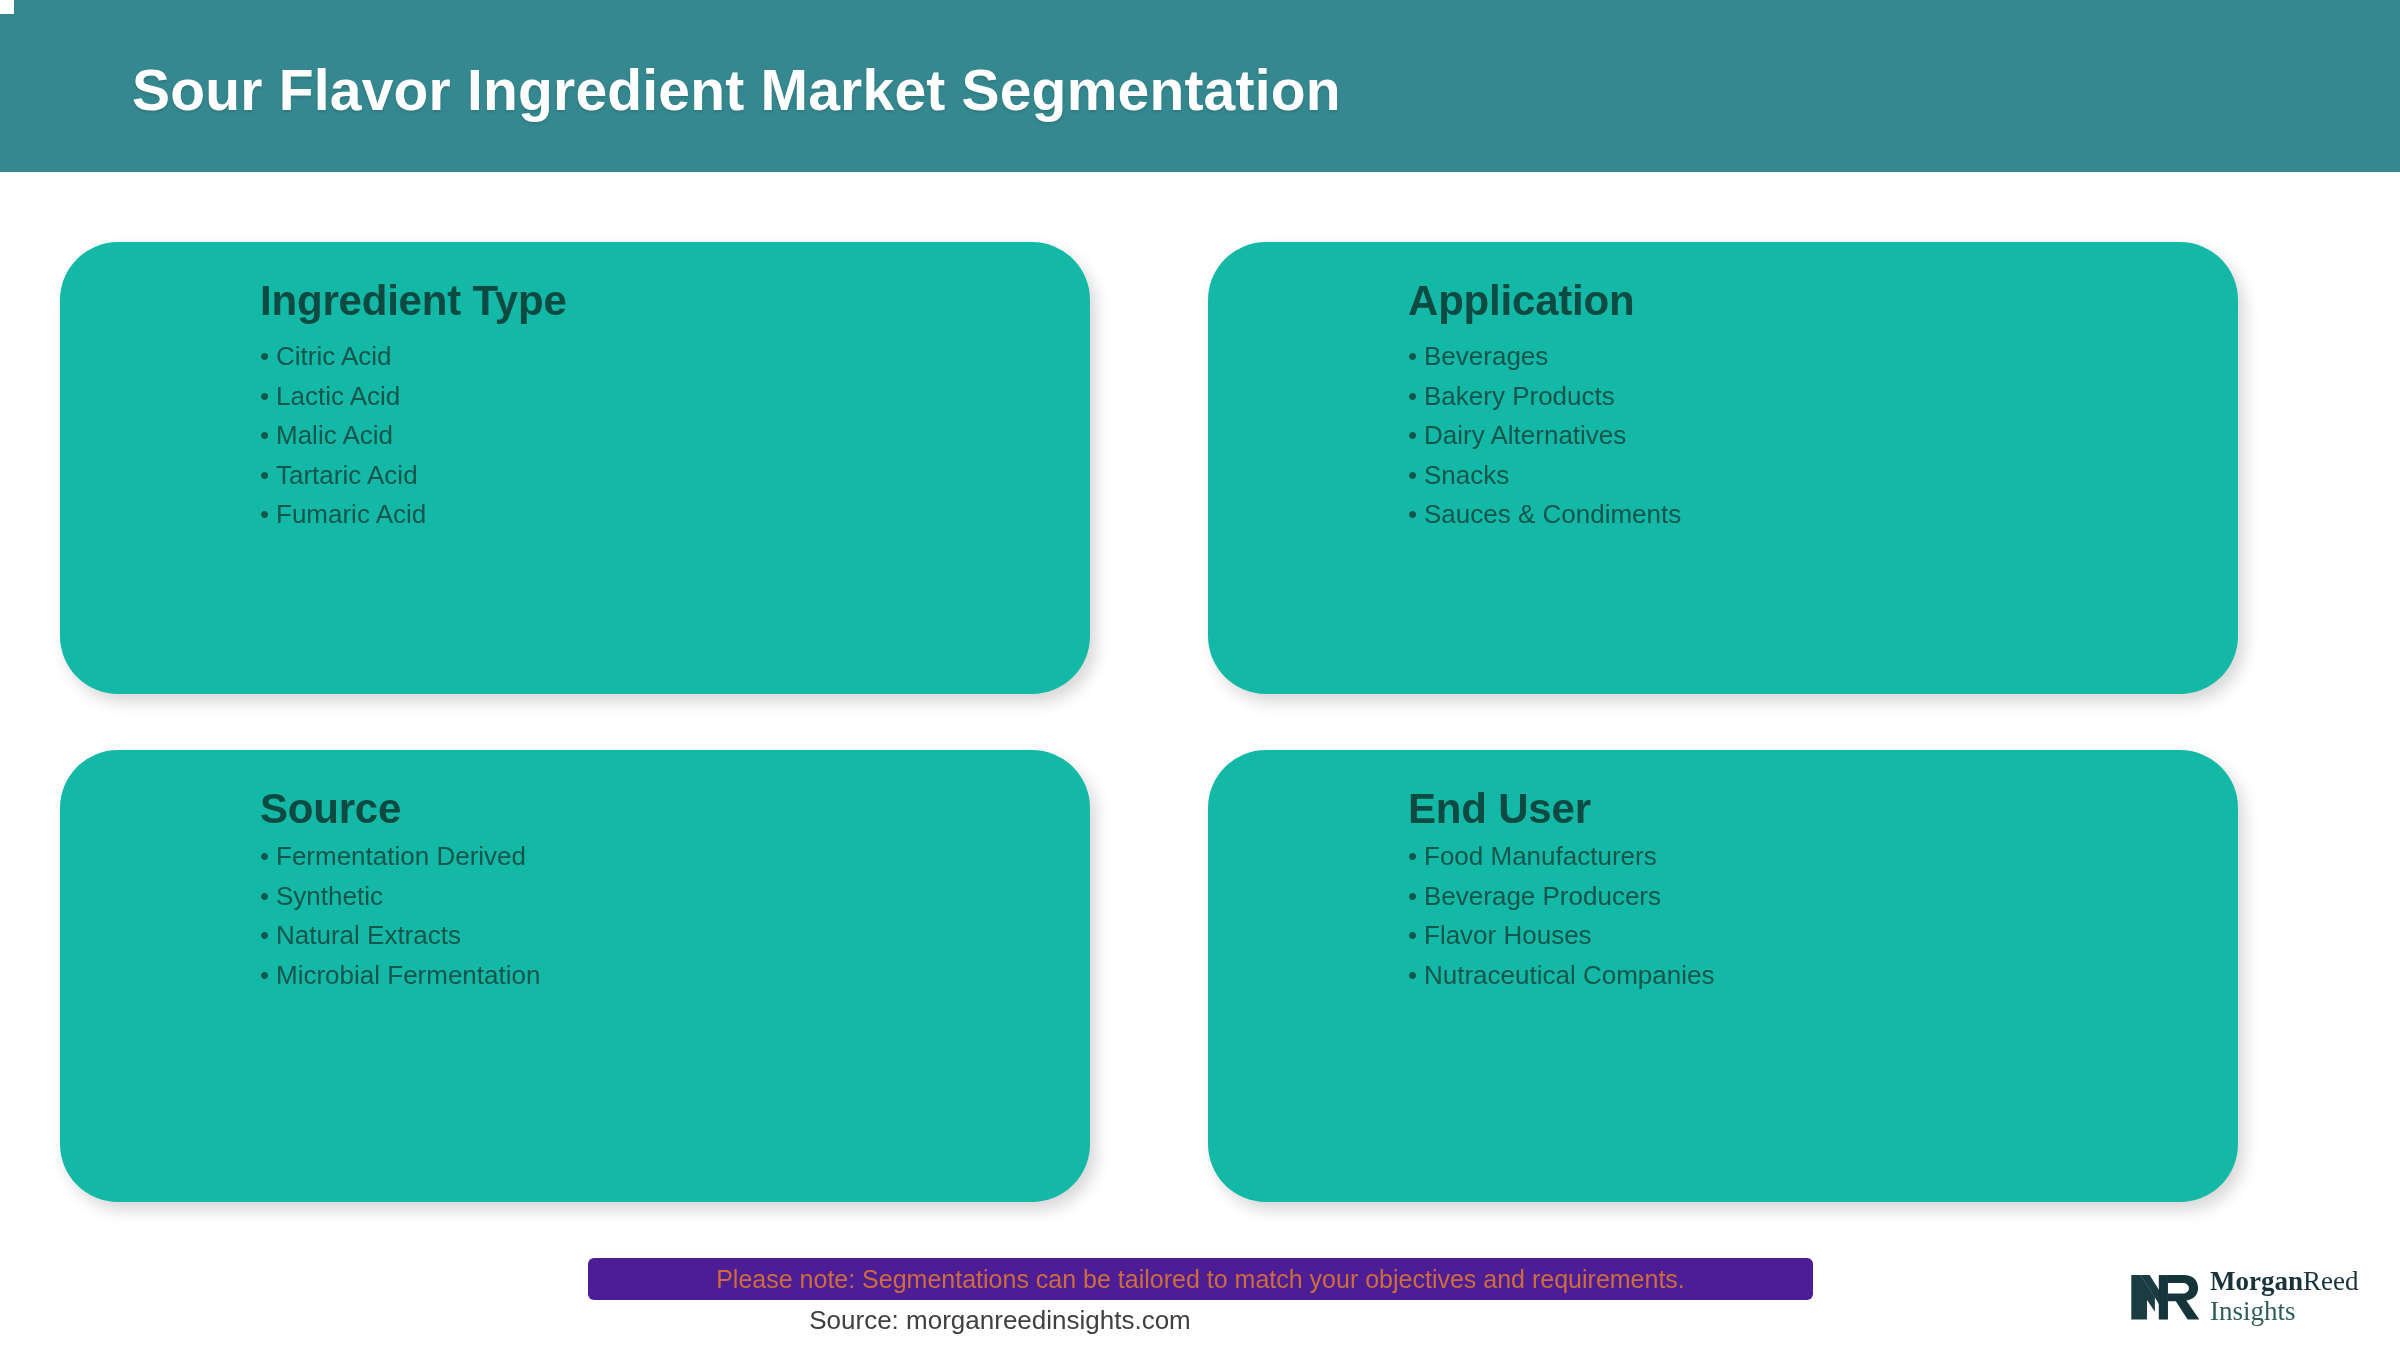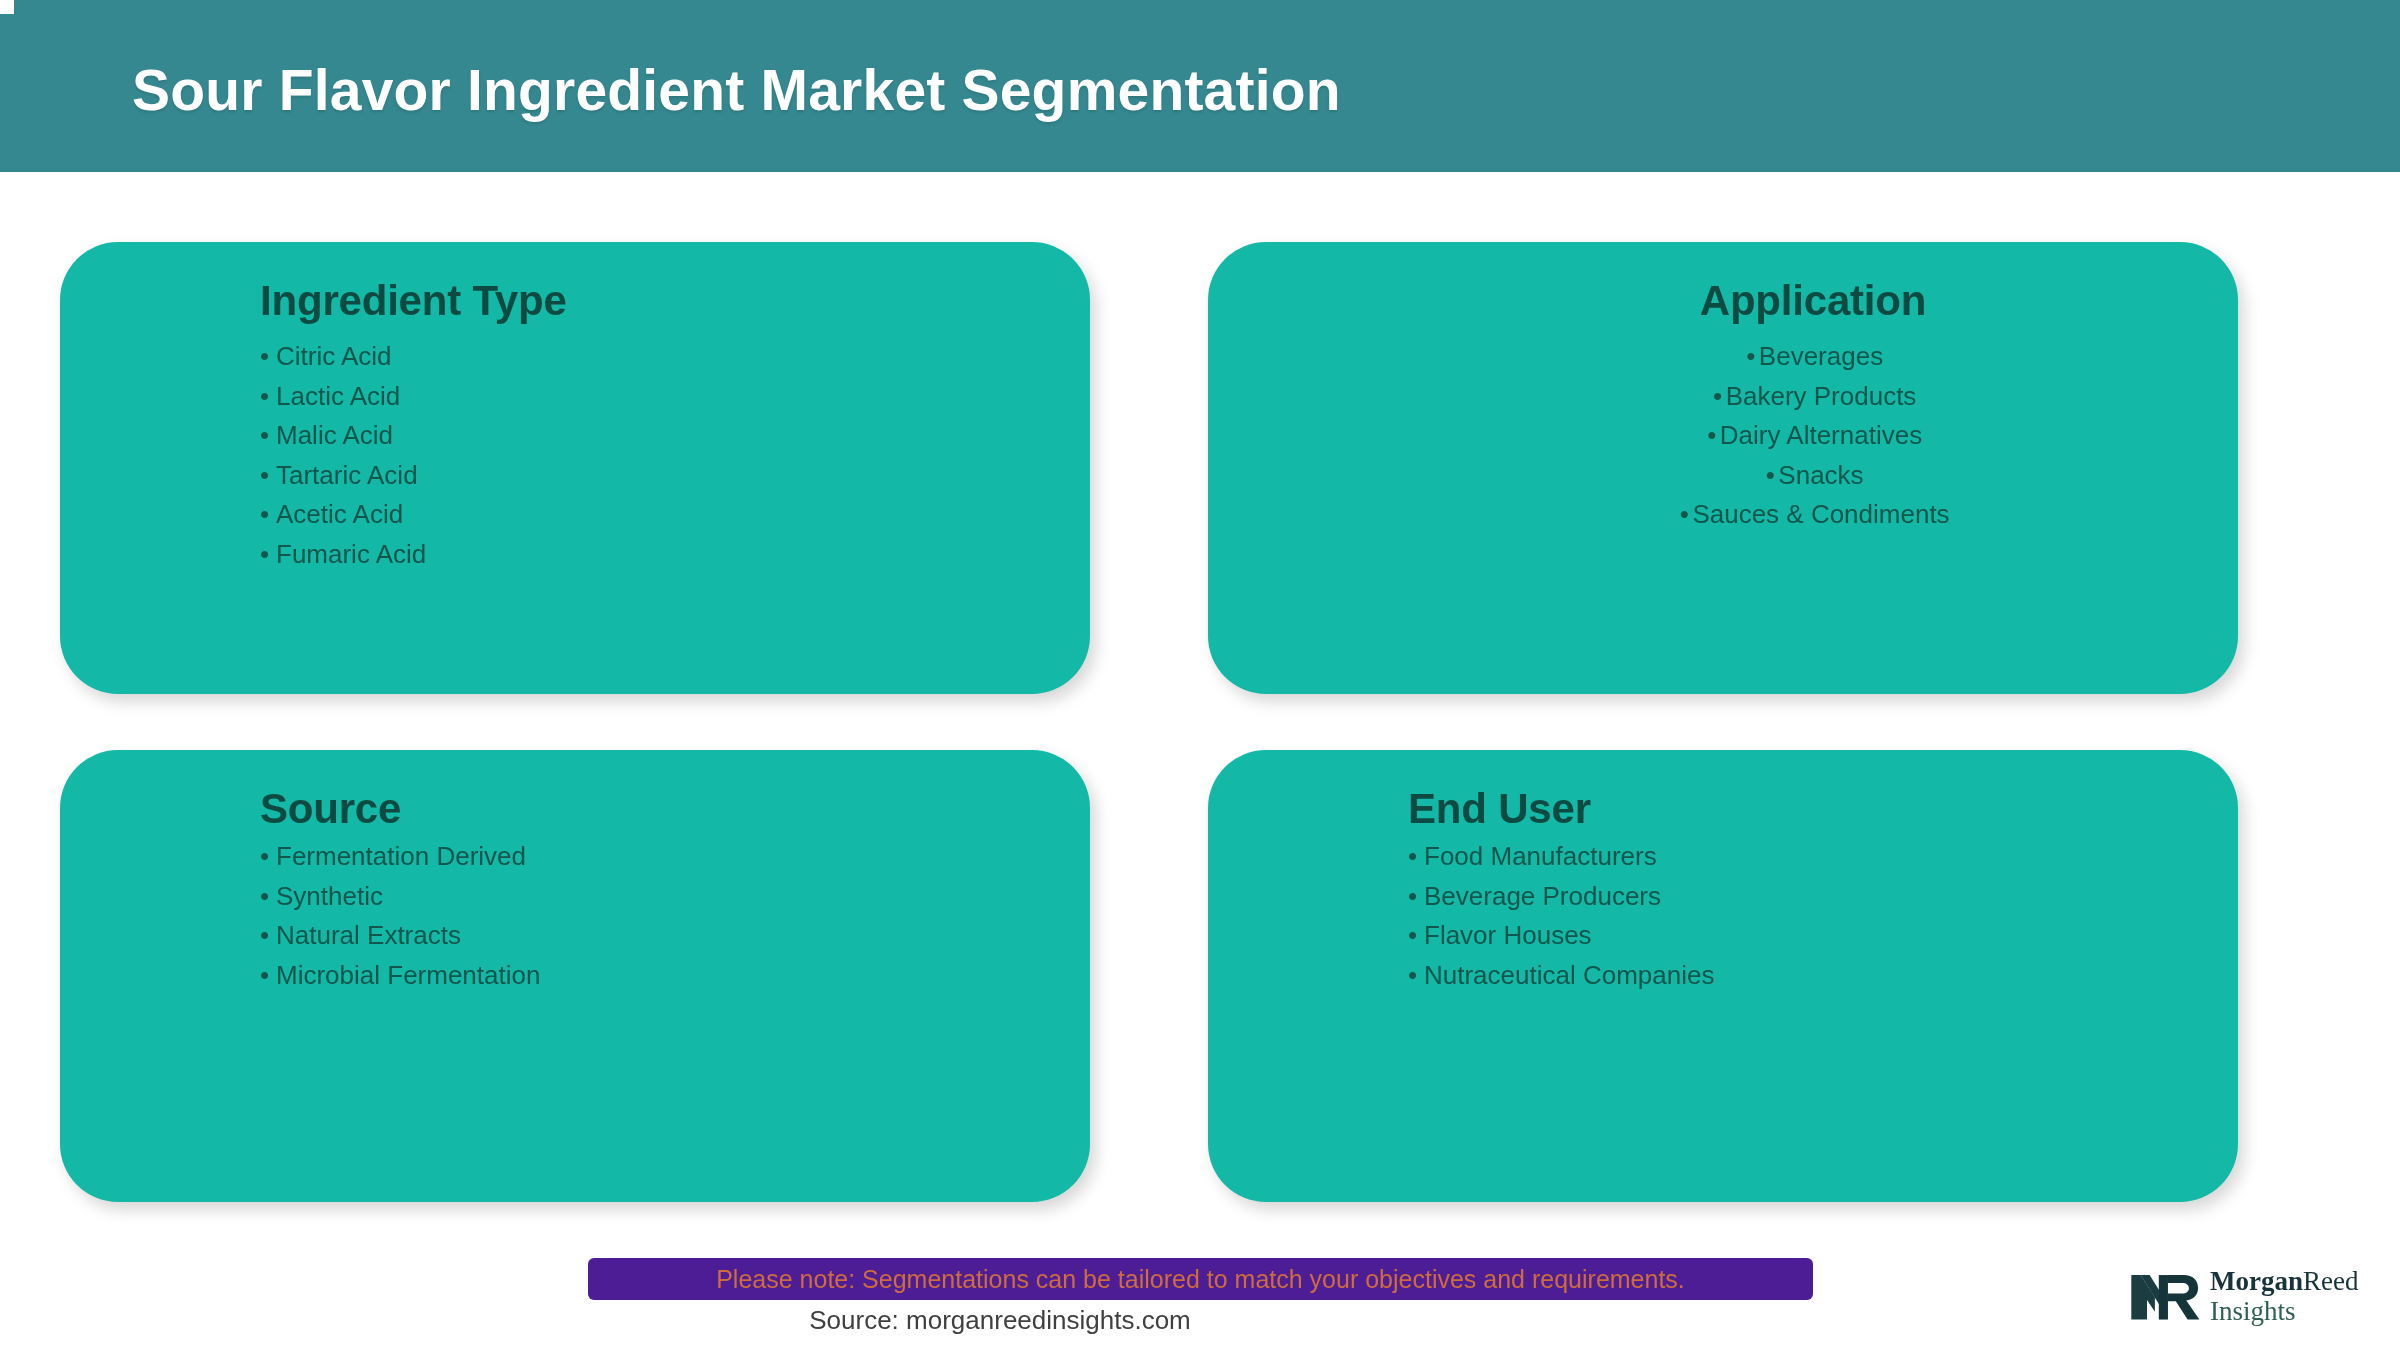--- a/index.html
+++ b/index.html
@@ -54,21 +54,21 @@
     height: 1070px;
   }
   .card {
     position: absolute;
     background: #14b8a6;
     border-radius: 58px;
     box-shadow: 6px 8px 16px rgba(0,0,0,0.16);
     box-sizing: border-box;
   }
   .card.c0 { left: 60px;   top: 70px;  width: 1030px; height: 452px; }
-  .card.c1 { left: 1208px; top: 70px;  width: 1030px; height: 452px; text-align: center; }
+  .card.c1 { left: 1208px; top: 70px;  width: 1030px; height: 452px; }
   .card.c2 { left: 60px;   top: 578px; width: 1030px; height: 452px; }
   .card.c3 { left: 1208px; top: 578px; width: 1030px; height: 452px; }
 
   .card-inner {
     position: absolute;
     left: 200px;
     top: 0;
     right: 20px;
   }
   .card.c0 .card-inner,
@@ -186,21 +186,20 @@
 <div class="cards">
 
   <div class="card c0">
     <div class="card-inner">
       <div class="card-title">Ingredient Type</div>
       <ul class="card-list">
         <li><span class="bullet">•</span><span>Citric Acid</span></li>
         <li><span class="bullet">•</span><span>Lactic Acid</span></li>
         <li><span class="bullet">•</span><span>Malic Acid</span></li>
         <li><span class="bullet">•</span><span>Tartaric Acid</span></li>
-        <li><span class="bullet">•</span><span>Acetic Acid</span></li>
         <li><span class="bullet">•</span><span>Fumaric Acid</span></li>
       </ul>
     </div>
   </div>
 
   <div class="card c1">
     <div class="card-inner">
       <div class="card-title">Application</div>
       <ul class="card-list">
         <li><span class="bullet">•</span><span>Beverages</span></li>

